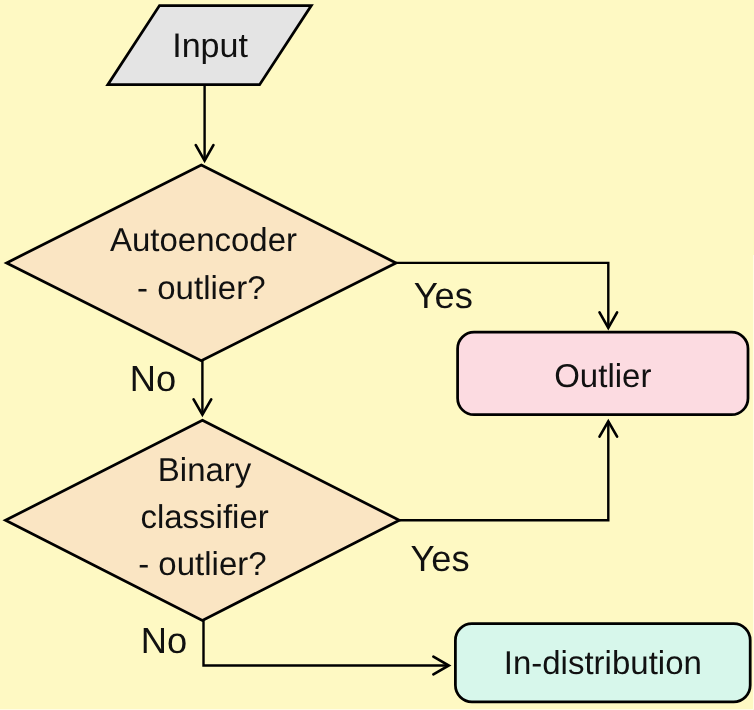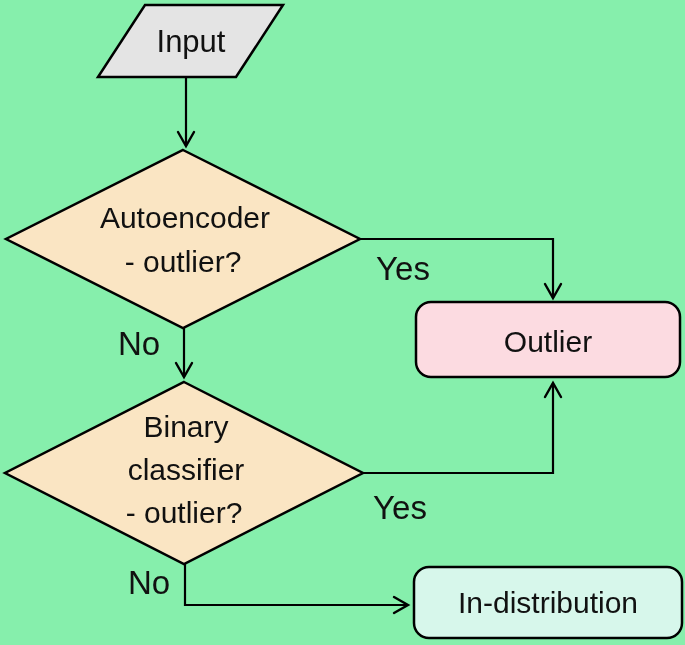--- a/index.html
+++ b/index.html
@@ -4,21 +4,21 @@
 <style>
   html, body {
     margin: 0;
     padding: 0;
     background: #ffffff;
   }
   .canvas-wrap {
     width: 685px;
     height: 645px;
     position: relative;
-    background: #86efac;
+    background: #fef9c3;
     overflow: hidden;
   }
   svg {
     display: block;
   }
   .shape {
     stroke: #000000;
     stroke-width: 2.5;
     stroke-linejoin: miter;
   }

